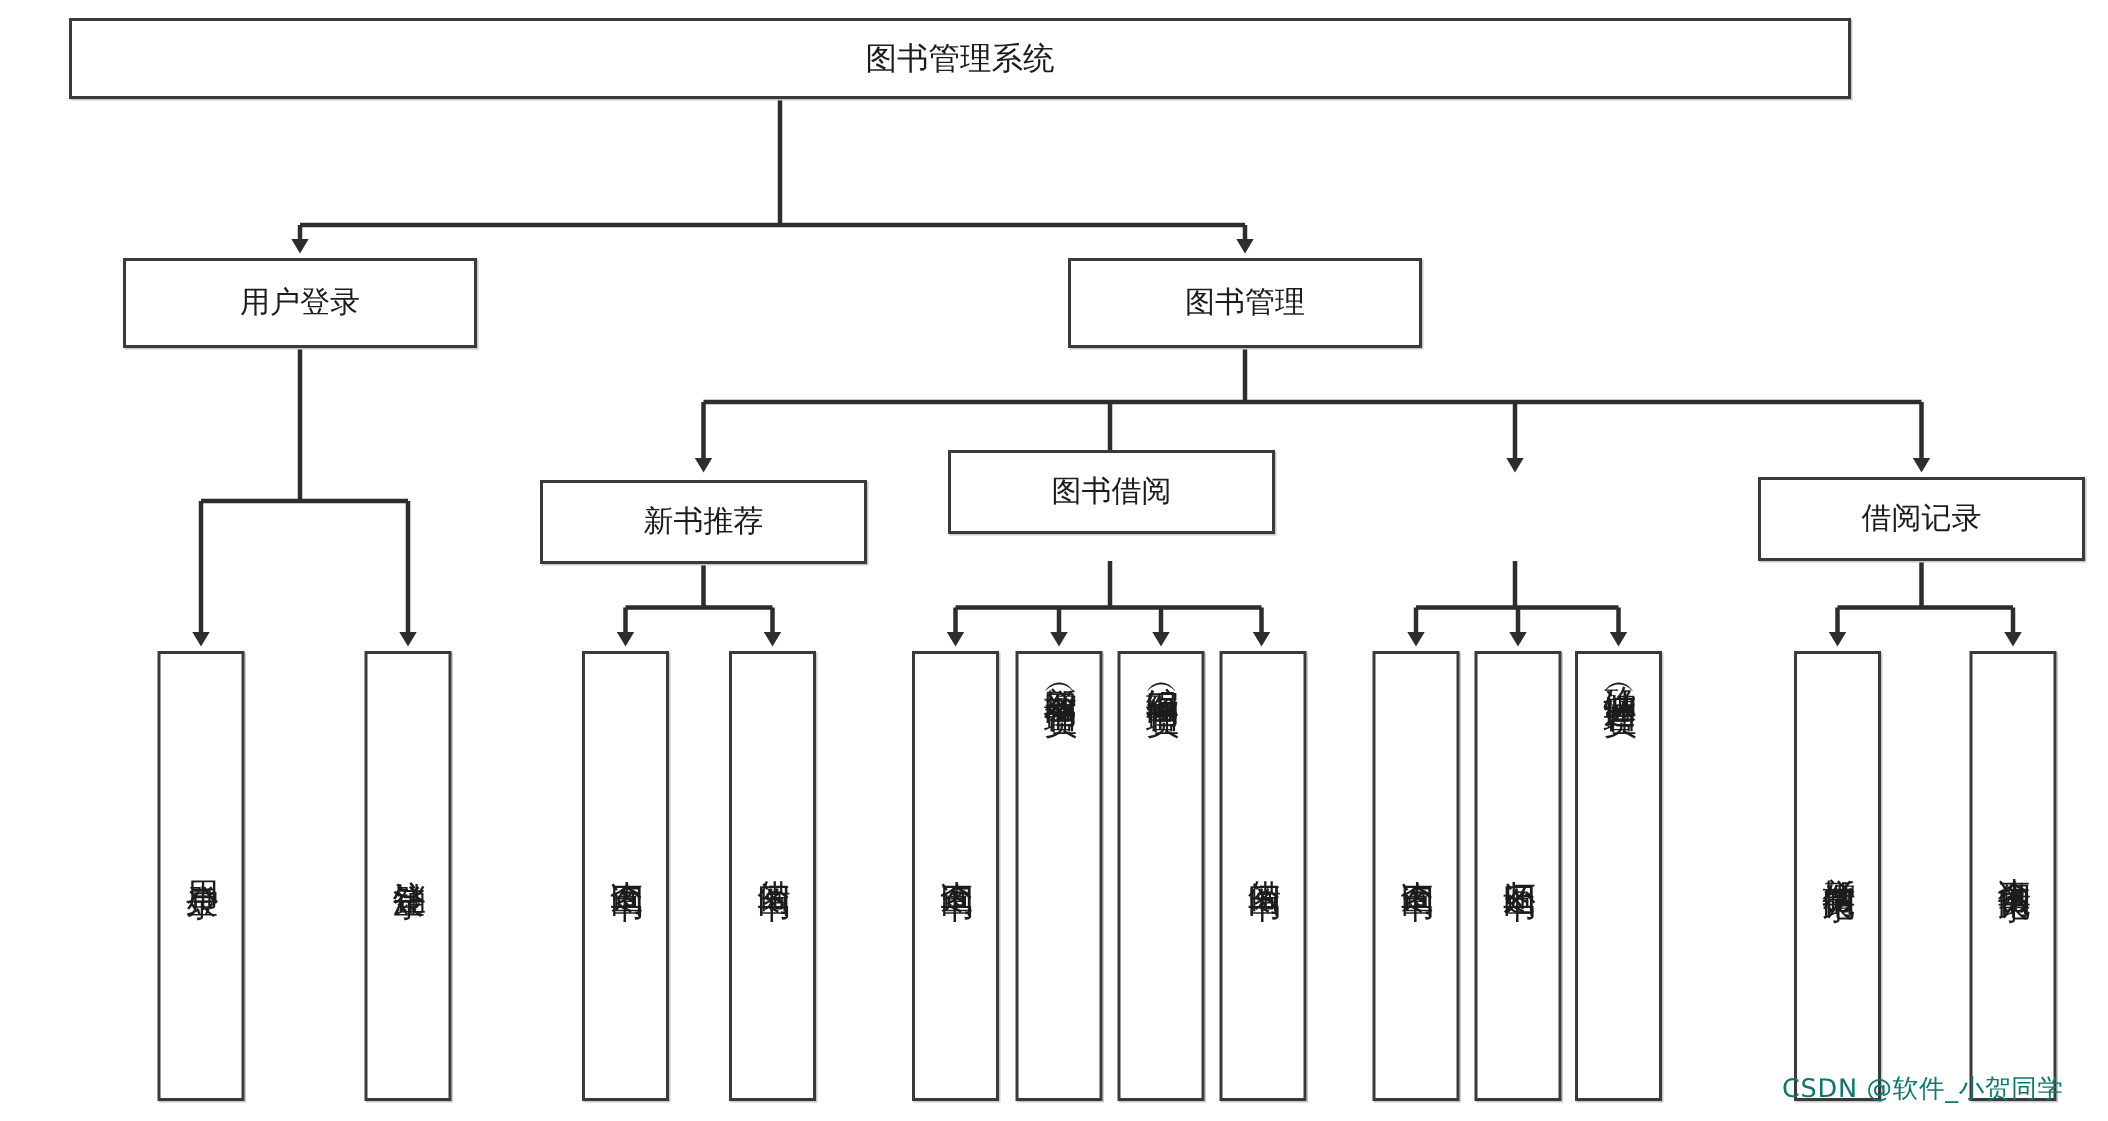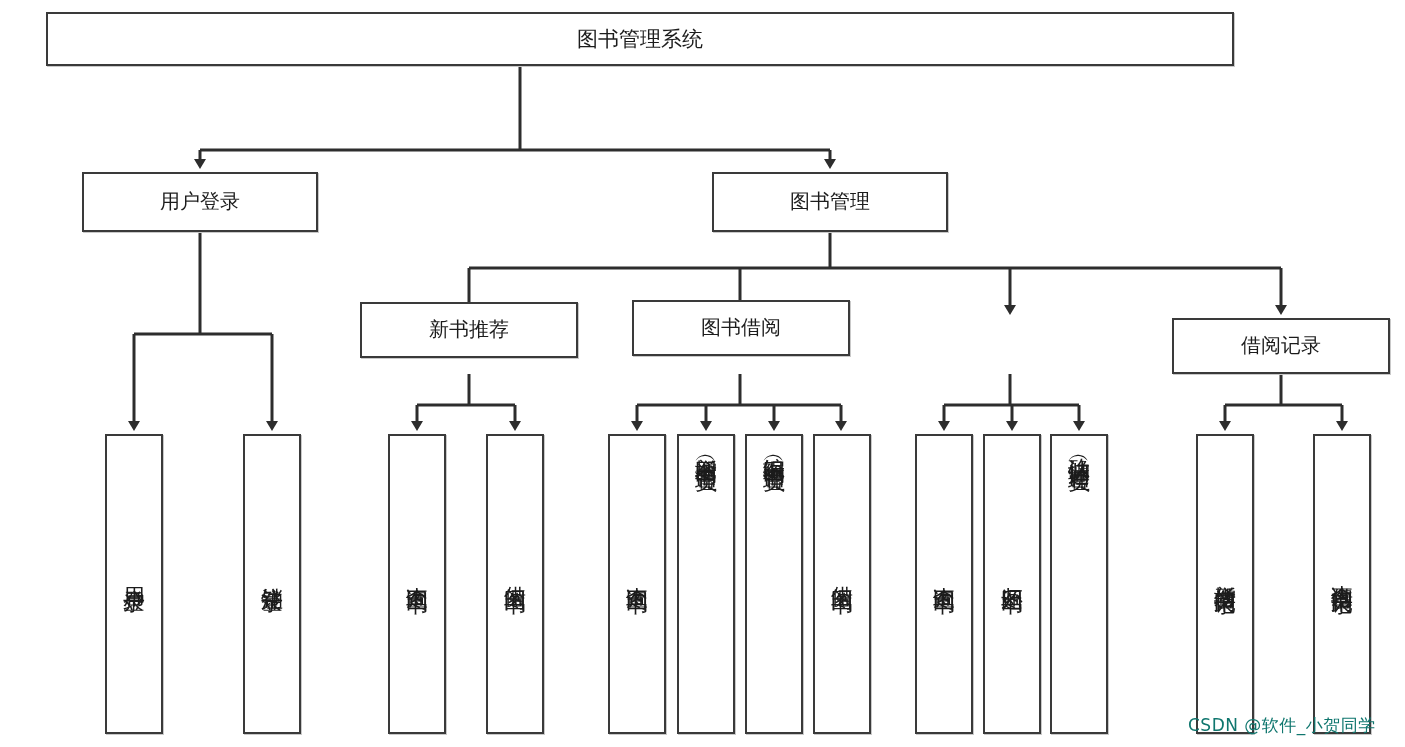--- a/index.html
+++ b/index.html
@@ -58,21 +58,21 @@
   }
   .node.level1 .label { font-size: 20px; }
   #node-user-login  { left: 82px;  top: 172px; }
   #node-book-manage { left: 712px; top: 172px; }
 
   
   .node.level2 {
     width: 218px; height: 56px;
   }
   .node.level2 .label { font-size: 20px; }
-  #node-new-book-rec  { left: 360px;  top: 302px; align-items: center; }
+  #node-new-book-rec  { left: 360px;  top: 320px; align-items: center; }
   #node-book-borrow   { left: 632px;  top: 300px; }
   #node-current-borrow{ left: 902px;  top: 318px; }
   #node-borrow-record { left: 1172px; top: 318px; }
 
   
   .node.leaf {
     width: 58px;
     top: 434px;
     height: 300px;
     align-items: flex-start;

